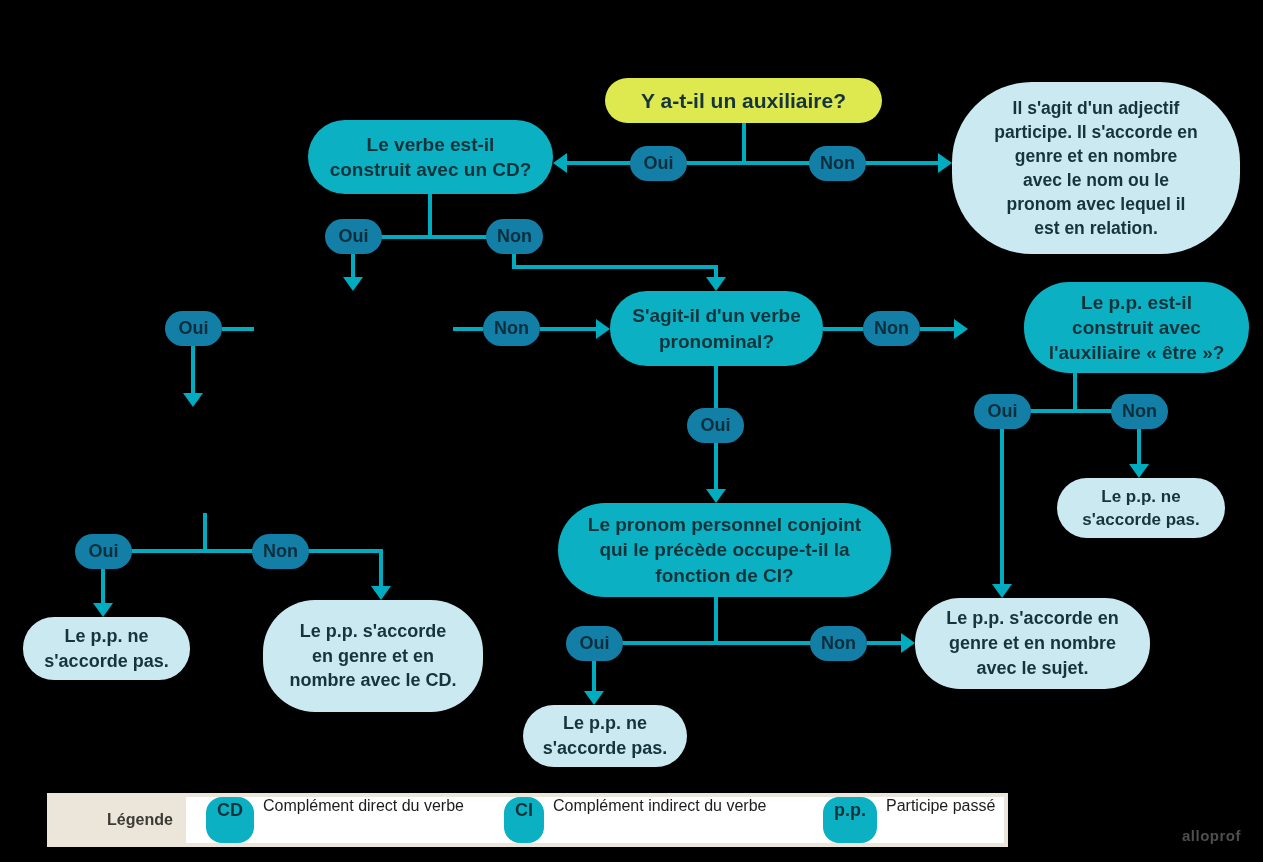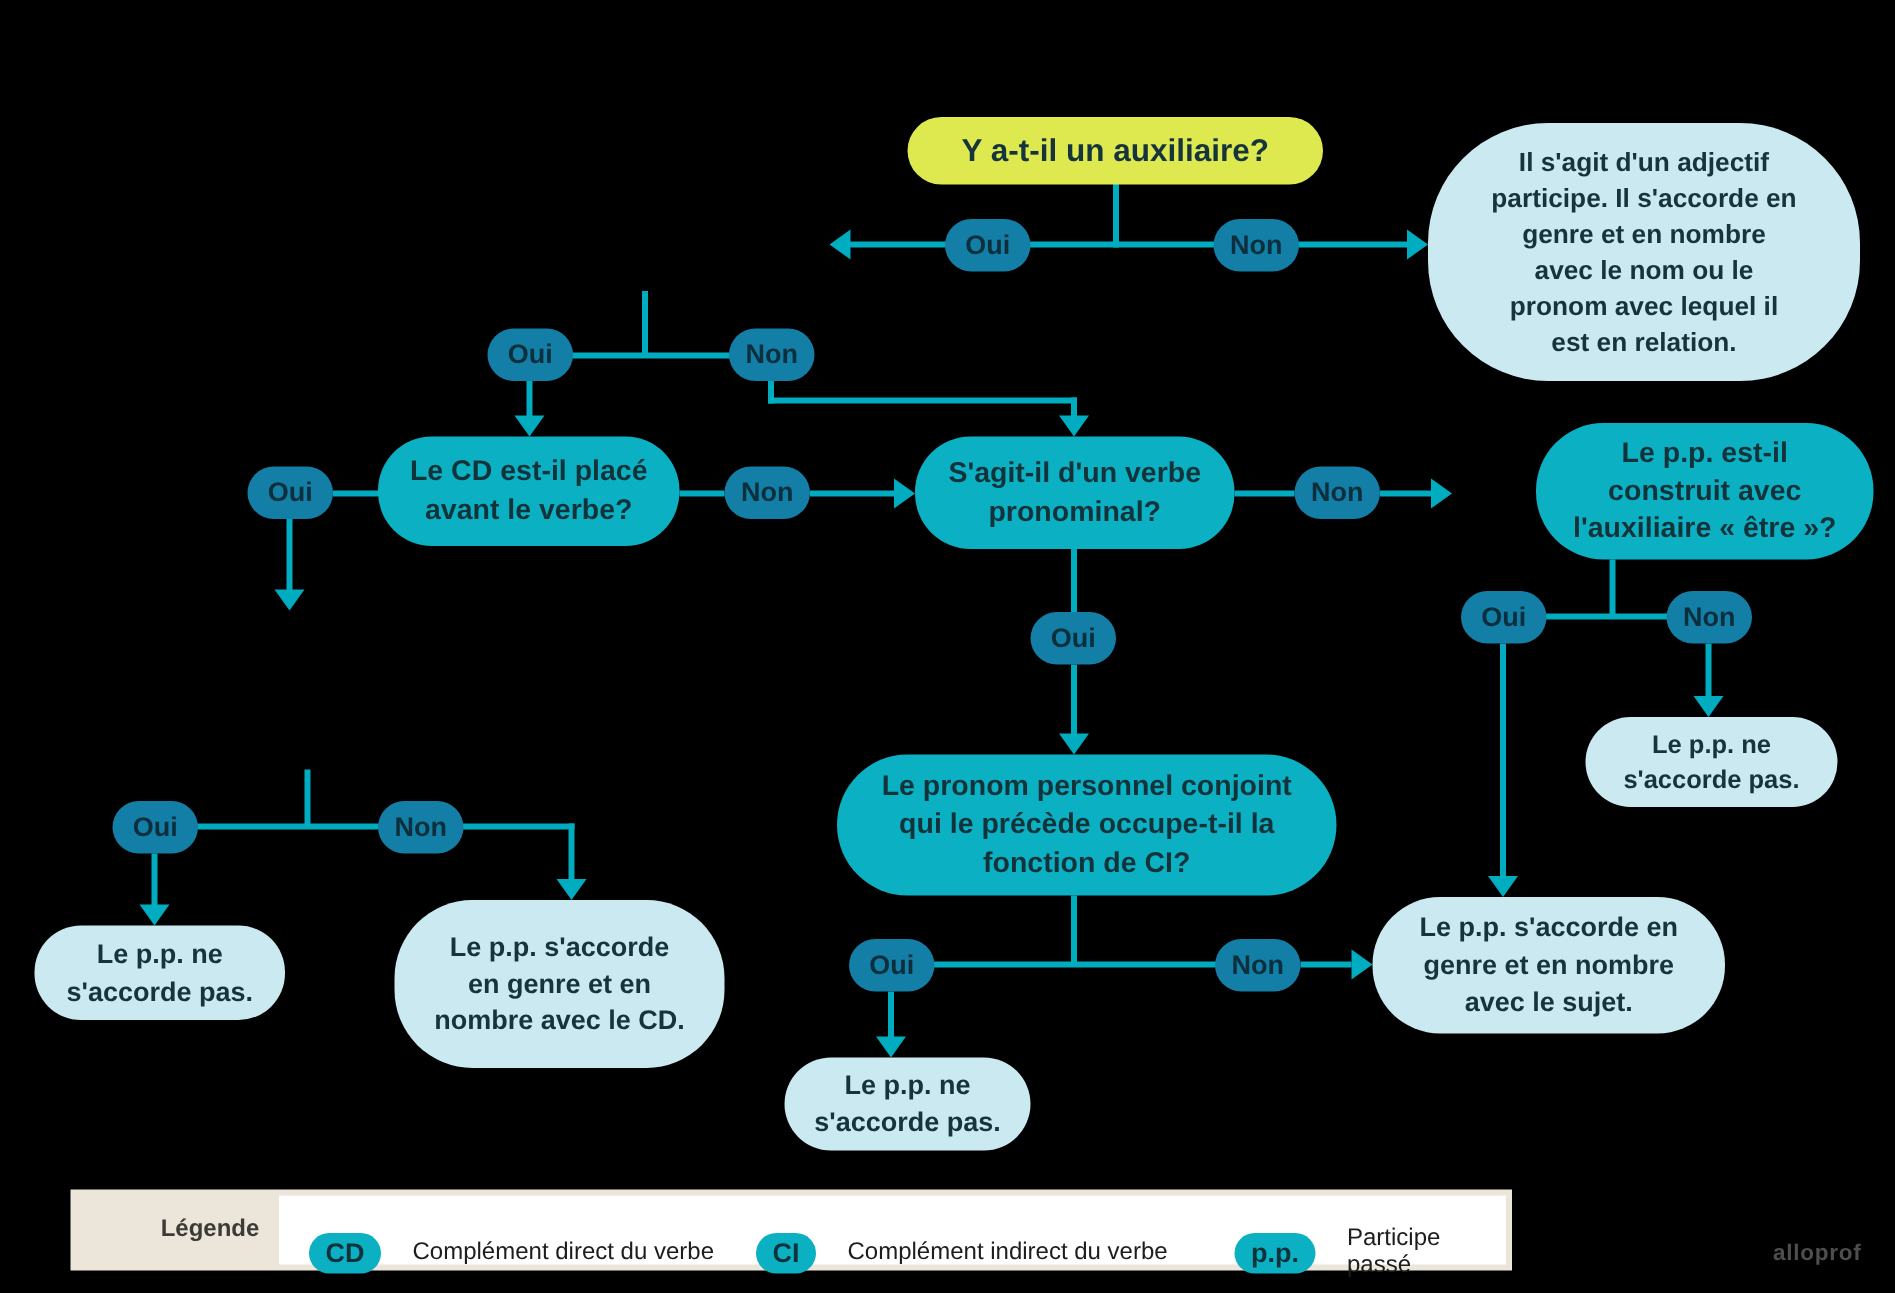--- a/index.html
+++ b/index.html
@@ -16,21 +16,21 @@
   .hl{position:absolute;height:4px;background:#00acbf;}
   .vl{position:absolute;width:4px;background:#00acbf;}
   .arr{position:absolute;width:0;height:0;}
   .a-down{border-left:10px solid transparent;border-right:10px solid transparent;border-top:14px solid #00acbf;}
   .a-left{border-top:10px solid transparent;border-bottom:10px solid transparent;border-right:14px solid #00acbf;}
   .a-right{border-top:10px solid transparent;border-bottom:10px solid transparent;border-left:14px solid #00acbf;}
   .legend-panel{position:absolute;left:47px;top:793px;width:961px;height:54px;background:#ebe5da;}
   .legend-title{position:absolute;left:0;top:0;width:186px;height:54px;display:flex;align-items:center;
         justify-content:center;font-weight:bold;font-size:16px;color:#3d3b36;}
   .legend-white{position:absolute;left:139px;top:4px;width:818px;height:46px;background:#ffffff;}
-  .legend-item{position:absolute;top:15px;height:46px;display:flex;align-items:center;gap:21px;}
+  .legend-item{position:absolute;top:0;height:46px;display:flex;gap:9px;}
   .legend-pill{background:#0cb0c3;color:#10333b;font-weight:bold;font-size:18px;
         border-radius:16px;padding:3px 11px;display:inline-block;}
   .legend-label{font-size:16px;color:#1d1d1d;}
   .watermark{position:absolute;right:22px;top:827px;color:#4e4e4e;font-weight:bold;
         font-size:15px;letter-spacing:0.5px;text-align:right;}
 </style>
 </head>
 <body>
 
 <div class="canvas">
@@ -86,23 +86,23 @@
 
   <div class="node start" style="left:605px;top:78px;width:277px;height:45px;">Y a-t-il un auxiliaire?</div>
 
   <div class="node ans" style="left:952px;top:82px;width:288px;height:172px;border-radius:80px;font-size:17.5px;">Il s'agit d'un adjectif
 participe. Il s'accorde en
 genre et en nombre
 avec le nom ou le
 pronom avec lequel il
 est en relation.</div>
 
+  <div class="node q" style="left:308px;top:120px;width:245px;height:74px;border-radius:37px;">Le verbe est-il
+construit avec un CD?</div>
 
-  <div class="node q" style="left:252px;top:291px;width:201px;height:73px;border-radius:36px;">Le CD est-il placé
-avant le verbe?</div>
 
 
   <div class="node q" style="left:610px;top:291px;width:213px;height:75px;border-radius:37px;">S'agit-il d'un verbe
 pronominal?</div>
 
   <div class="node q" style="left:558px;top:503px;width:333px;height:94px;border-radius:47px;">Le pronom personnel conjoint
 qui le précède occupe-t-il la
 fonction de CI?</div>
 
   <div class="node q" style="left:1024px;top:282px;width:225px;height:91px;border-radius:45px;">Le p.p. est-il

